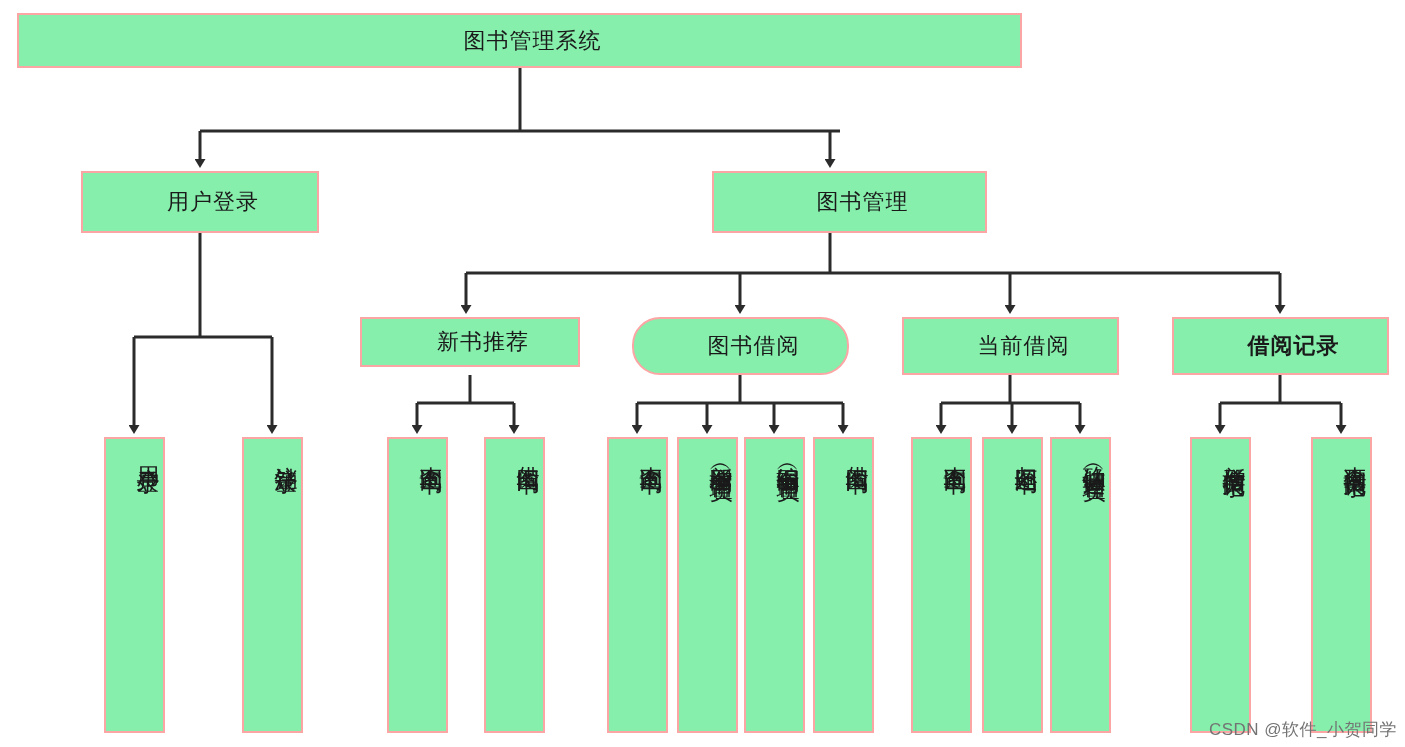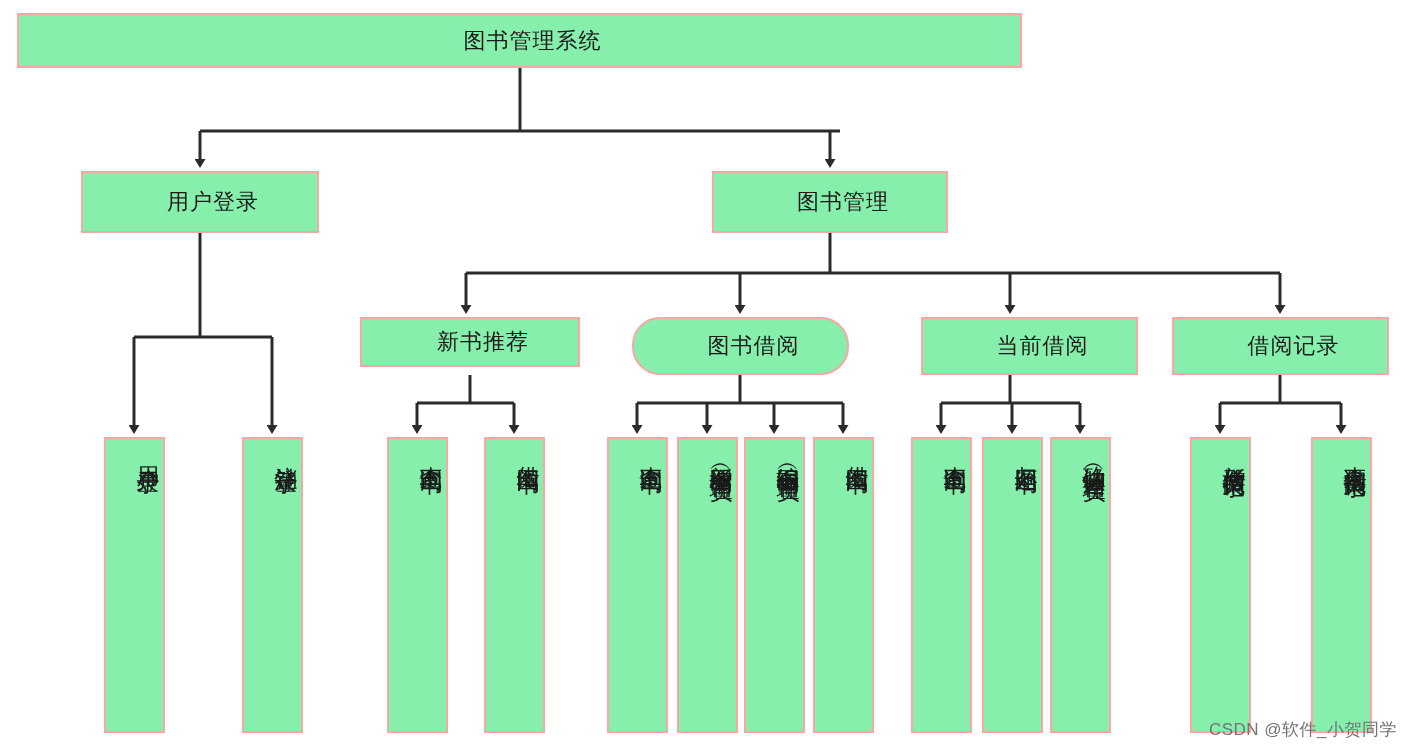--- a/index.html
+++ b/index.html
@@ -134,34 +134,34 @@
     </g>
   </svg>
 
   <div class="node root horizontal" style="left:17px;top:13px;width:1005px;height:55px;">
     <span class="node-label">图书管理系统</span>
   </div>
 
   <div class="node horizontal" style="left:81px;top:171px;width:238px;height:62px;">
     <span class="node-label">用户登录</span>
   </div>
-  <div class="node horizontal" style="left:712px;top:171px;width:236px;height:62px;">
+  <div class="node horizontal" style="left:712px;top:171px;width:275px;height:62px;">
     <span class="node-label">图书管理</span>
   </div>
 
   <div class="node horizontal" style="left:360px;top:317px;width:220px;height:50px;">
     <span class="node-label">新书推荐</span>
   </div>
   <div class="node horizontal" style="left:632px;top:317px;width:217px;height:58px;border-radius:28px;">
     <span class="node-label">图书借阅</span>
   </div>
-  <div class="node horizontal" style="left:902px;top:317px;width:217px;height:58px;margin-left:19px;">
+  <div class="node horizontal" style="left:902px;top:317px;width:217px;height:58px;">
     <span class="node-label">当前借阅</span>
   </div>
-  <div class="node horizontal" style="left:1172px;top:317px;width:217px;height:58px;">
+  <div class="node horizontal" style="left:1172px;top:317px;width:217px;height:58px;font-weight:bold;">
     <span class="node-label">借阅记录</span>
   </div>
 
   <div class="node vertical" style="left:104px;top:437px;width:61px;height:296px;">
     <span class="node-label">用户登录</span>
   </div>
   <div class="node vertical" style="left:242px;top:437px;width:61px;height:296px;">
     <span class="node-label">注销登录</span>
   </div>
   <div class="node vertical" style="left:387px;top:437px;width:61px;height:296px;">

